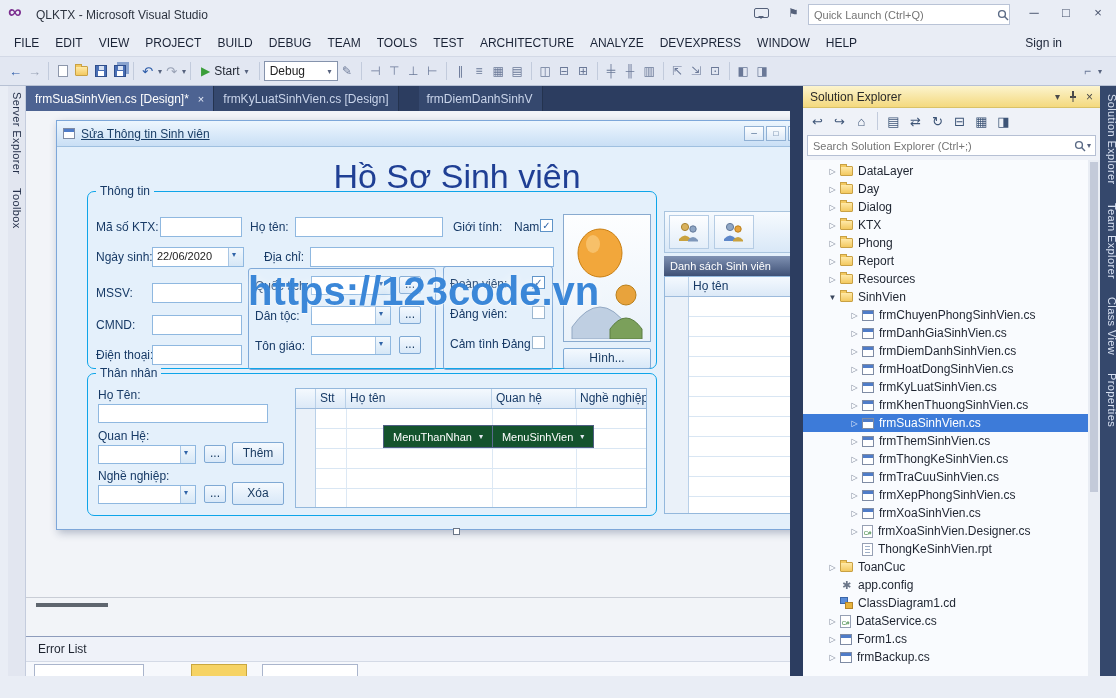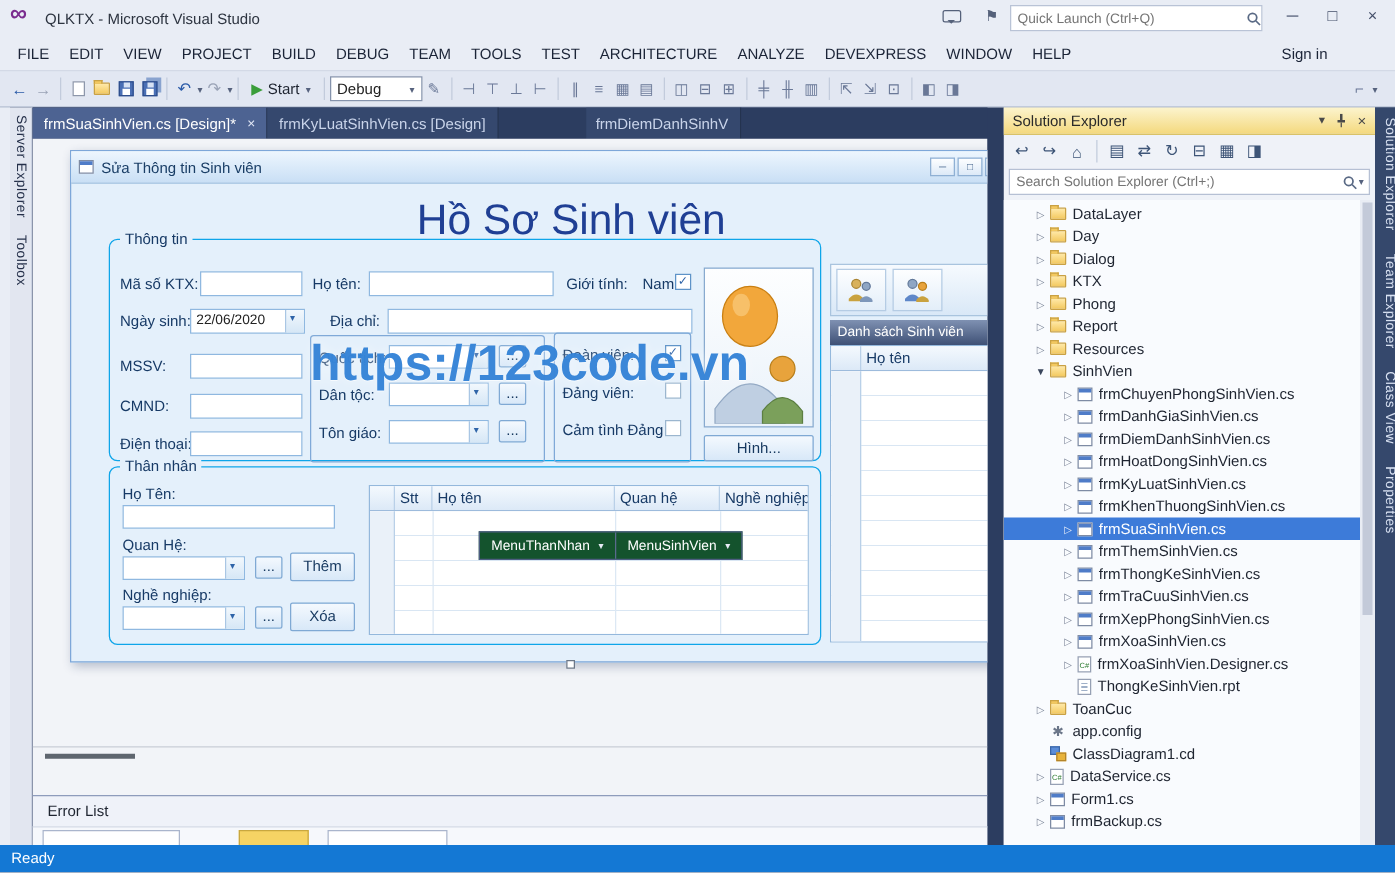--- a/index.html
+++ b/index.html
@@ -61,30 +61,30 @@
   .vtabL { writing-mode:vertical-rl; font-size:11px; color:#25304A; letter-spacing:.4px; }
 
   .right-strip { position:absolute; left:1092px; top:0; width:24px; height:590px; background:#35486C; display:flex; flex-direction:column; align-items:center; gap:18px; padding-top:8px; }
   .vtabR { writing-mode:vertical-rl; font-size:11px; color:#D8E1F2; letter-spacing:.4px; }
 
   .doc-area { position:absolute; left:18px; top:0; width:764px; height:590px; overflow:hidden; background:#2C3D60; }
   .tabstrip { position:absolute; top:0; left:0; right:0; height:25px; display:flex; }
   .dtab { display:flex; align-items:center; padding:0 9px; font-size:12px; color:#C9D4EA; background:#35486E; border-right:1px solid #24334F; white-space:nowrap; }
   .dtab.active { background:#4D6392; color:#fff; }
   .dtab .tclose { margin-left:9px; color:#E3E9F7; font-size:11px; }
-  .dtab.gap { margin-left:70px;padding-left:8px; }
+  .dtab.gap { margin-left:20px;padding-left:8px; }
 
   .designer { position:absolute; top:25px; left:0; width:764px; height:525px; background:#F2F4F8; overflow:hidden; }
   .dscroll-line { position:absolute; left:0; right:0; top:486px; height:1px; background:#C9CDD6; }
   .dscroll-thumb { position:absolute; left:10px; top:492px; width:72px; height:4px; background:#5F666F; }
 
   
   .vform { position:absolute; left:30px; top:9px; width:800px; height:410px; background:#E4F0FB; border:1px solid #7DA7D9; box-shadow:2px 3px 8px rgba(30,50,90,.3); }
   .vform-tb { height:26px; background:linear-gradient(#EDF6FE,#C9DFF5); border-bottom:1px solid #9FC0E0; display:flex; align-items:center; padding:0 6px; gap:6px; position:relative; }
-  .vform-tb .t { font-size:12px; color:#1A3E66; }
+  .vform-tb .t { font-size:12px; color:#1A3E66;text-decoration:underline; }
   .fwinbtns { position:absolute; left:687px; top:5px; display:flex; gap:2px; }
   .fwinbtn { width:20px; height:15px; background:linear-gradient(#FDFEFF,#DCE9F7); border:1px solid #8FB0D4; font-size:8px; line-height:13px; text-align:center; color:#3A5B85; }
   .vform-body { position:absolute; top:26px; left:0; right:0; bottom:0; }
   .fheading { position:absolute; left:0; top:10px; width:800px; text-align:center; font-size:34px; color:#1F3F94; }
 
   .grp { position:absolute; border:1px solid #0ea5e9; border-radius:7px; }
   .grp .gt { position:absolute; top:-8px; left:8px; background:#E4F0FB; padding:0 4px; font-size:12px; color:#173A66; }
   #grp-info { left:30px; top:44px; width:570px; height:178px; }
   #grp-fam  { left:30px; top:226px; width:570px; height:143px; }
 
@@ -628,16 +628,13 @@
     </div>
 
     <div class="right-strip">
       <span class="vtabR">Solution Explorer</span>
       <span class="vtabR">Team Explorer</span>
       <span class="vtabR">Class View</span>
       <span class="vtabR">Properties</span>
     </div>
   </div>
 
-  <div class="statusbar">
-    <span>Ready</span>
-  </div>
 </div>
 
 </body></html>

